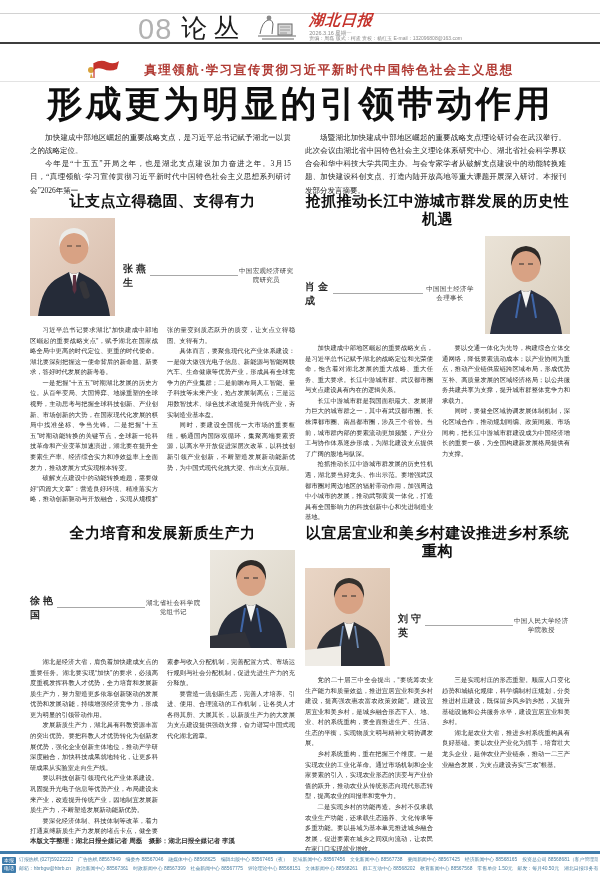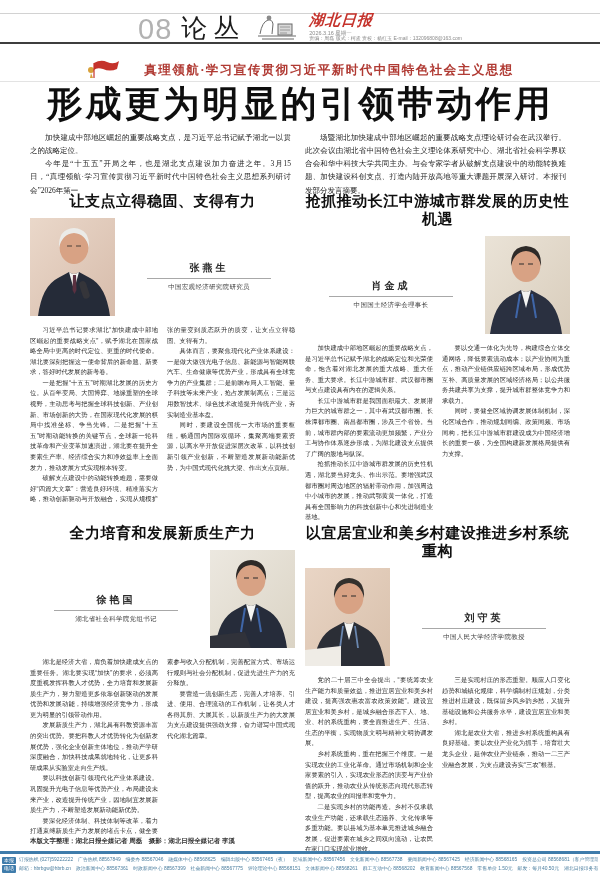--- a/index.html
+++ b/index.html
@@ -40,21 +40,21 @@
                 padding:0 30px;display:flex;gap:10px;}
   .row-top{top:192px;}
   .row-bot{top:524px;}
   .article{flex:1;min-width:0;}
   .art-headline{margin:0 0 8px;text-align:center;font-size:15px;font-weight:800;
                 color:#101010;letter-spacing:0.5px;line-height:18px;}
   .media-row{display:flex;gap:8px;height:100px;margin-bottom:7px;}
   .media-rev{flex-direction:row-reverse;}
   .photo{width:85px;height:98px;flex:none;}
   .photo svg{width:100%;height:100%;display:block;}
-  .author-card{flex:1;min-width:0;display:flex;flex-direction:column;align-items:center;
+  .author-card{flex:1;min-width:0;display:flex;align-items:center;
                justify-content:center;padding-top:16px;}
   .author-name{font-size:10px;font-weight:700;letter-spacing:3px;color:#2a2a2a;}
   .author-line{width:72%;border-bottom:1px solid #a8a8a8;margin:3px 0 4px;}
   .author-title{font-size:6.5px;color:#3c3c3c;letter-spacing:0.3px;text-align:center;}
   .art-body{column-count:2;column-gap:9px;column-fill:auto;overflow:hidden;
             text-align:justify;font-size:6.3px;line-height:1.68;color:#2b2b2b;}
   .row-top .art-body{height:196px;}
   .row-bot .art-body{height:181px;}
   .art-body p{margin:0;text-indent:2em;}
   

